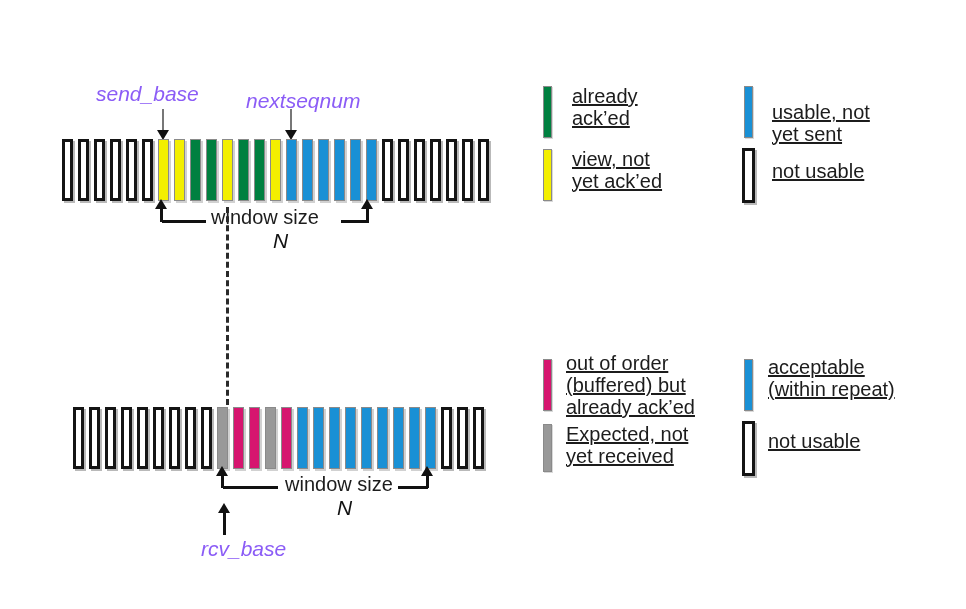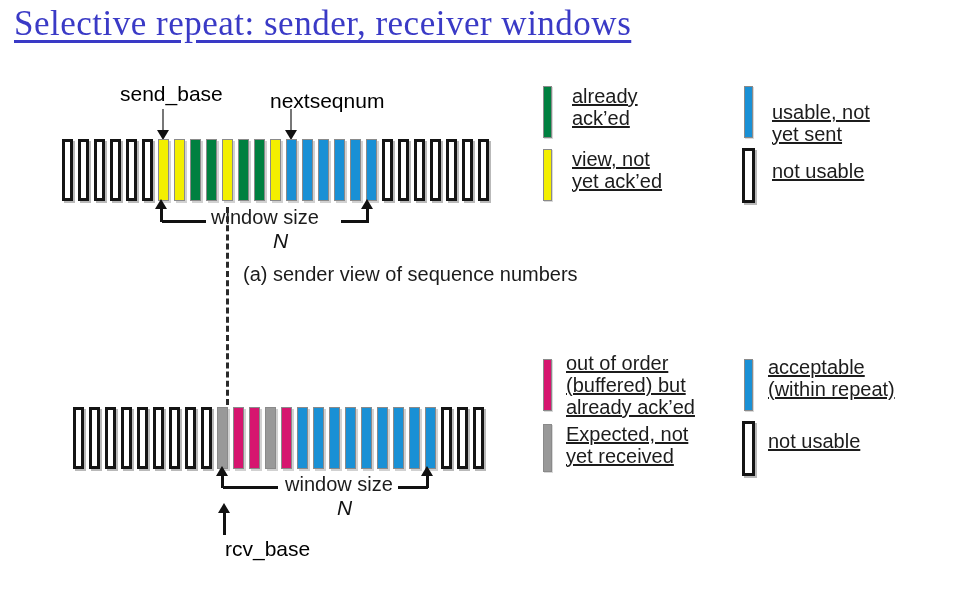--- a/index.html
+++ b/index.html
@@ -1,20 +1,20 @@
 <!DOCTYPE html>
 <html><head>
 <meta charset="utf-8">
 <style>
   html,body{margin:0;padding:0;background:#fff;}
   .slide{position:relative;width:966px;height:609px;background:#ffffff;overflow:hidden;
          font-family:"Liberation Sans",sans-serif;color:#1c1c1c;}
   .title{position:absolute;left:14px;top:4px;font-family:"Liberation Serif",serif;
          font-size:35px;letter-spacing:.5px;text-decoration:underline;text-underline-offset:5px;}
-  .ilabel{position:absolute;font-size:21px;color:#000000;margin-left:24px;}
+  .ilabel{position:absolute;font-style:italic;font-size:21px;color:#8b5cf6;}
   .txt{position:absolute;font-size:20px;color:#1c1c1c;}
   .caption{position:absolute;font-size:20px;color:#1c1c1c;}
   .bars{position:absolute;display:flex;gap:5px;}
   .bar{width:11px;height:62px;box-sizing:border-box;border:1px solid #8a8a8a;
        box-shadow:2px 2px 0 rgba(0,0,0,.18);}
   .bar-empty{background:#fff;border:3px solid #141414;box-shadow:2px 2px 0 #b9b9b9;}
   .vline{position:absolute;width:3px;background:#111;}
   .hline{position:absolute;height:3px;background:#111;}
   .thin-vline{position:absolute;width:2px;background:#777;}
   .head-down{position:absolute;width:0;height:0;border-left:6px solid transparent;
@@ -27,21 +27,20 @@
   .swatch-empty{width:13px!important;background:#fff!important;border:3px solid #141414;
           box-shadow:2px 2px 0 #b9b9b9;}
   .legend-label{position:absolute;font-size:20px;line-height:22px;white-space:pre-line;color:#1c1c1c;text-decoration:underline;}
   .nlabel{position:absolute;font-style:italic;font-size:21px;color:#111;}
 </style>
 </head>
 <body>
 
 <div class="slide">
 
-  <div class="title" style="color: rgb(58, 58, 198);">Selective repeat: sender, receiver windows</div>
 
   <div class="ilabel" style="left:96px;top:82px;">send_base</div>
   <div class="ilabel" style="left:246px;top:89px;">nextseqnum</div>
 
   <div>
     <div class="thin-vline" style="left:162px;top:109px;height:24px;"></div>
     <div class="head-down" style="left:157px;top:130px;"></div>
   </div>
 
   <div>
@@ -85,21 +84,20 @@
     <div class="hline" style="left:162px;top:220px;width:44px;"></div>
     <div class="txt" style="left:211px;top:206px;">window size</div>
     <div class="hline" style="left:341px;top:220px;width:28px;"></div>
     <div class="vline" style="left:366px;top:207px;height:15px;"></div>
     <div class="head-up" style="left:361px;top:199px;"></div>
     <div class="nlabel" style="left:273px;top:229px;">N</div>
   </div>
 
   <div class="dashed" style="left:226px;top:207px;height:198px;"></div>
 
-  <div class="caption" style="left:243px;top:263px;">(a) sender view of sequence numbers</div>
 
   <div>
     <div class="swatch" style="left: 543px; top: 86px; background: rgb(0, 128, 64);"></div>
     <div class="legend-label" style="left:572px;top:85px;">already
 ack’ed</div>
     <div class="swatch" style="left: 543px; top: 149px; background: rgb(243, 239, 0);"></div>
     <div class="legend-label" style="left:572px;top:148px;">view, not
 yet ack’ed</div>
     <div class="swatch" style="left: 744px; top: 86px; background: rgb(25, 144, 213);"></div>
     <div class="legend-label" style="left:772px;top:85px;margin-top:16px;">usable, not

